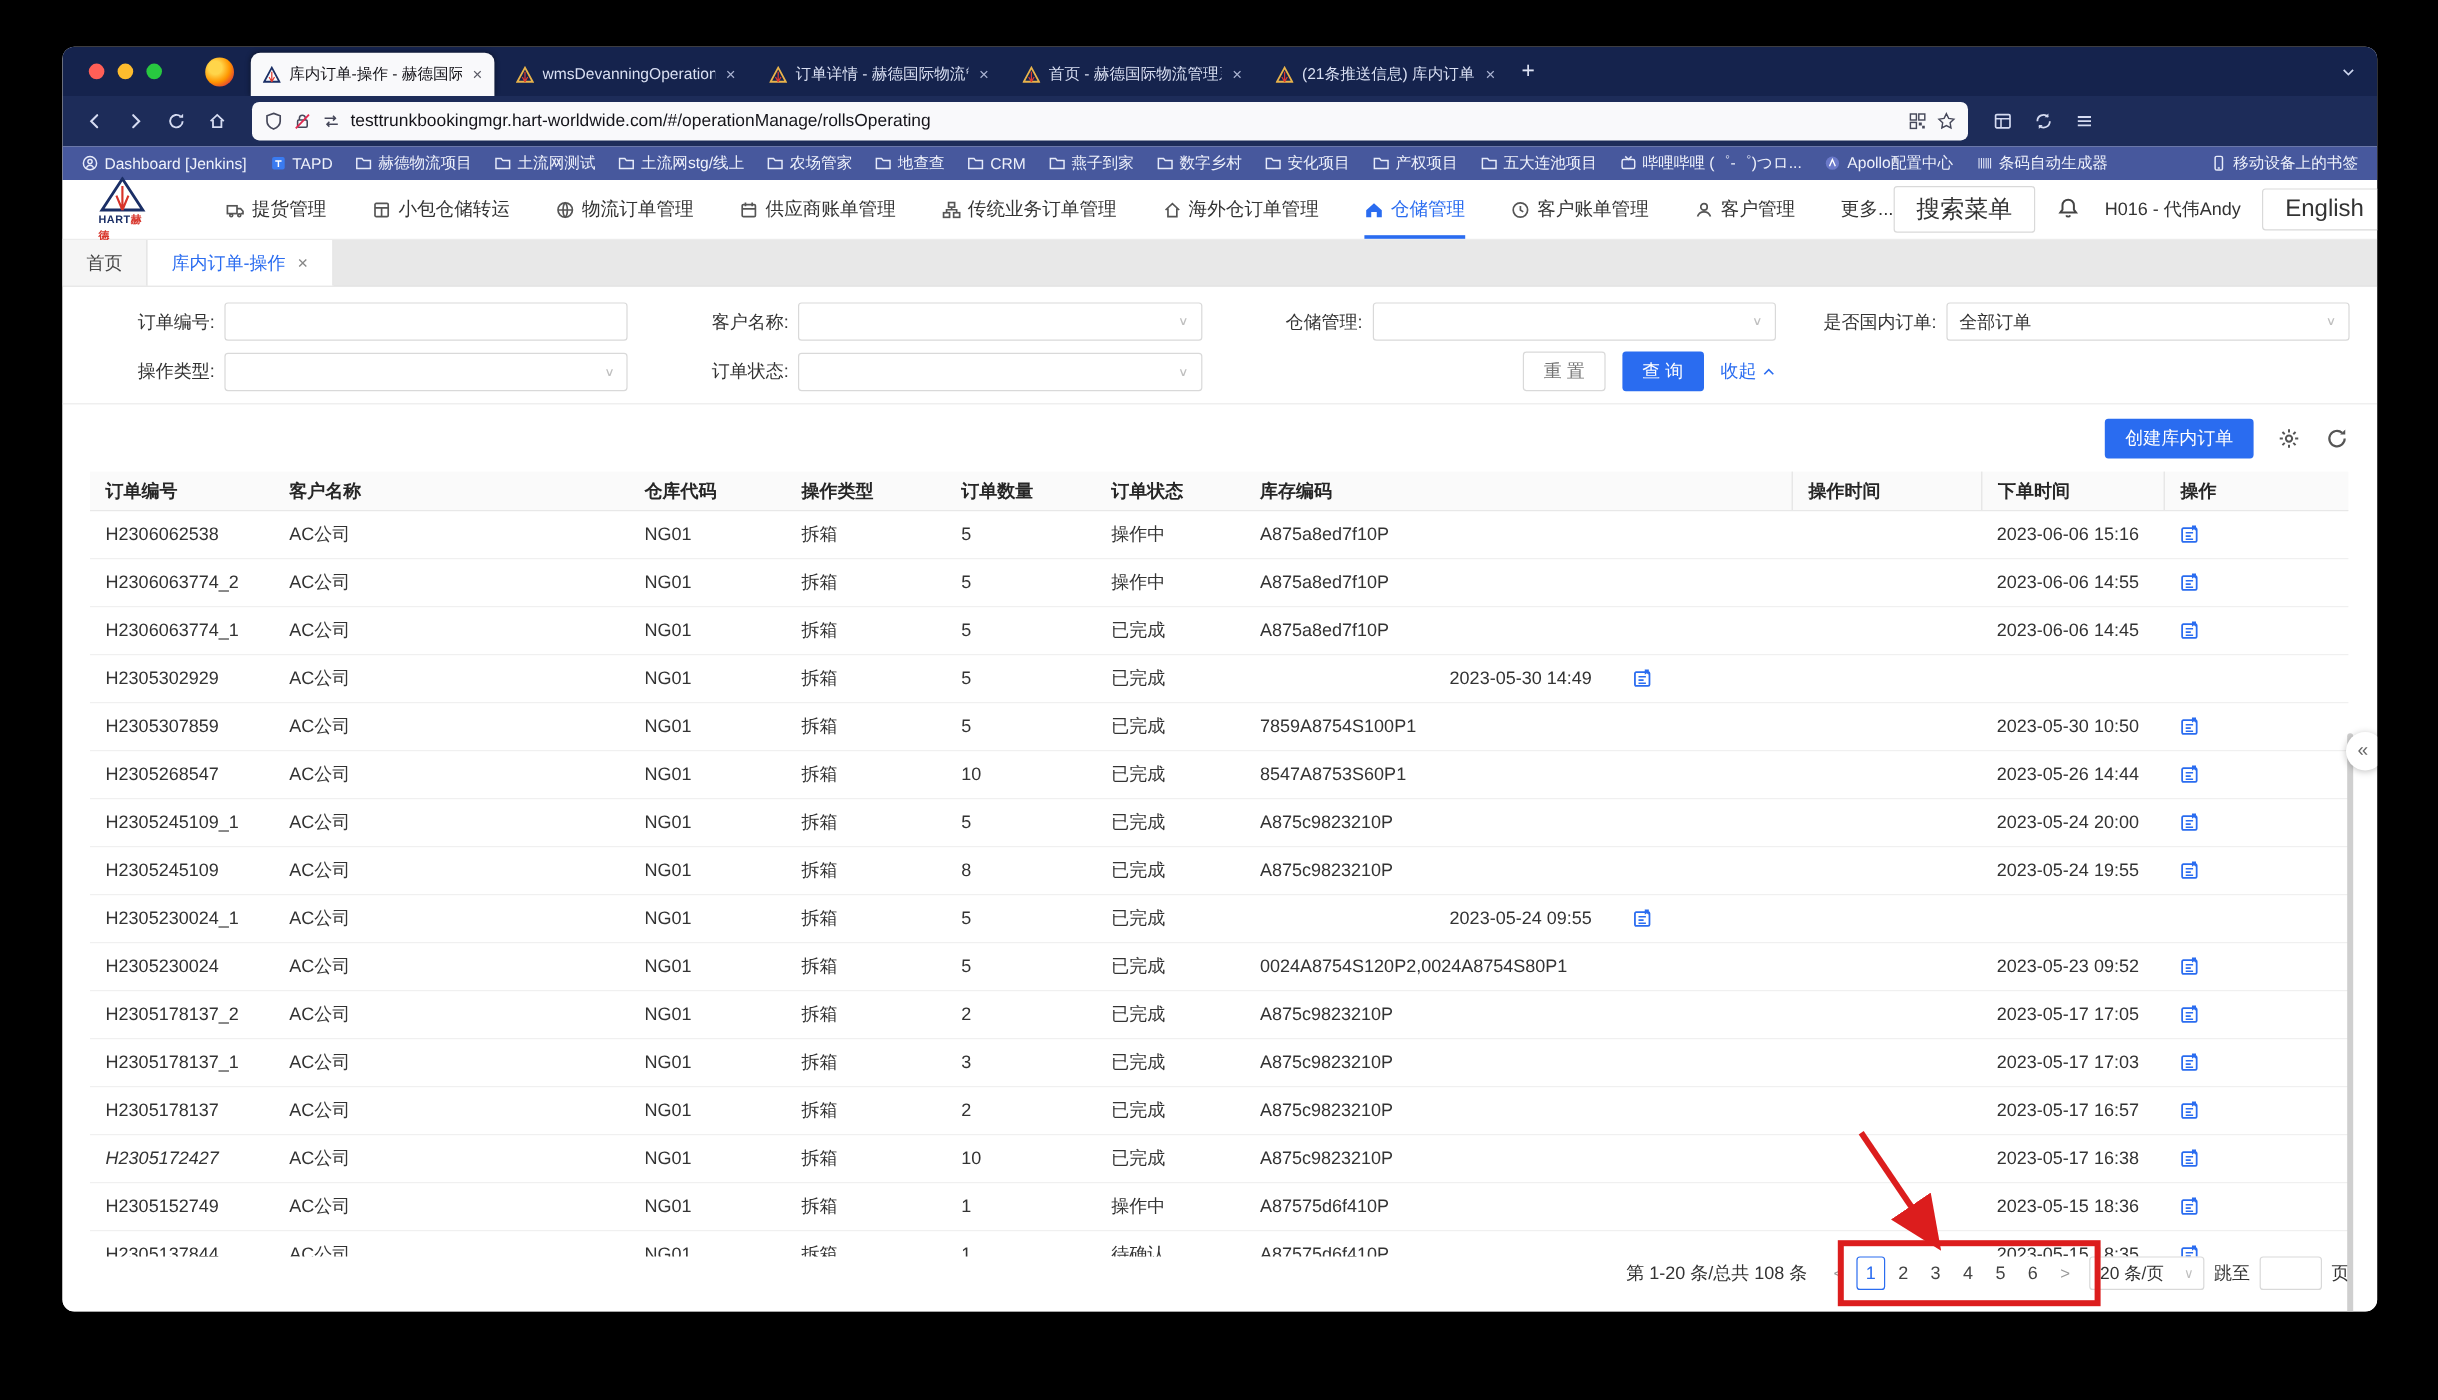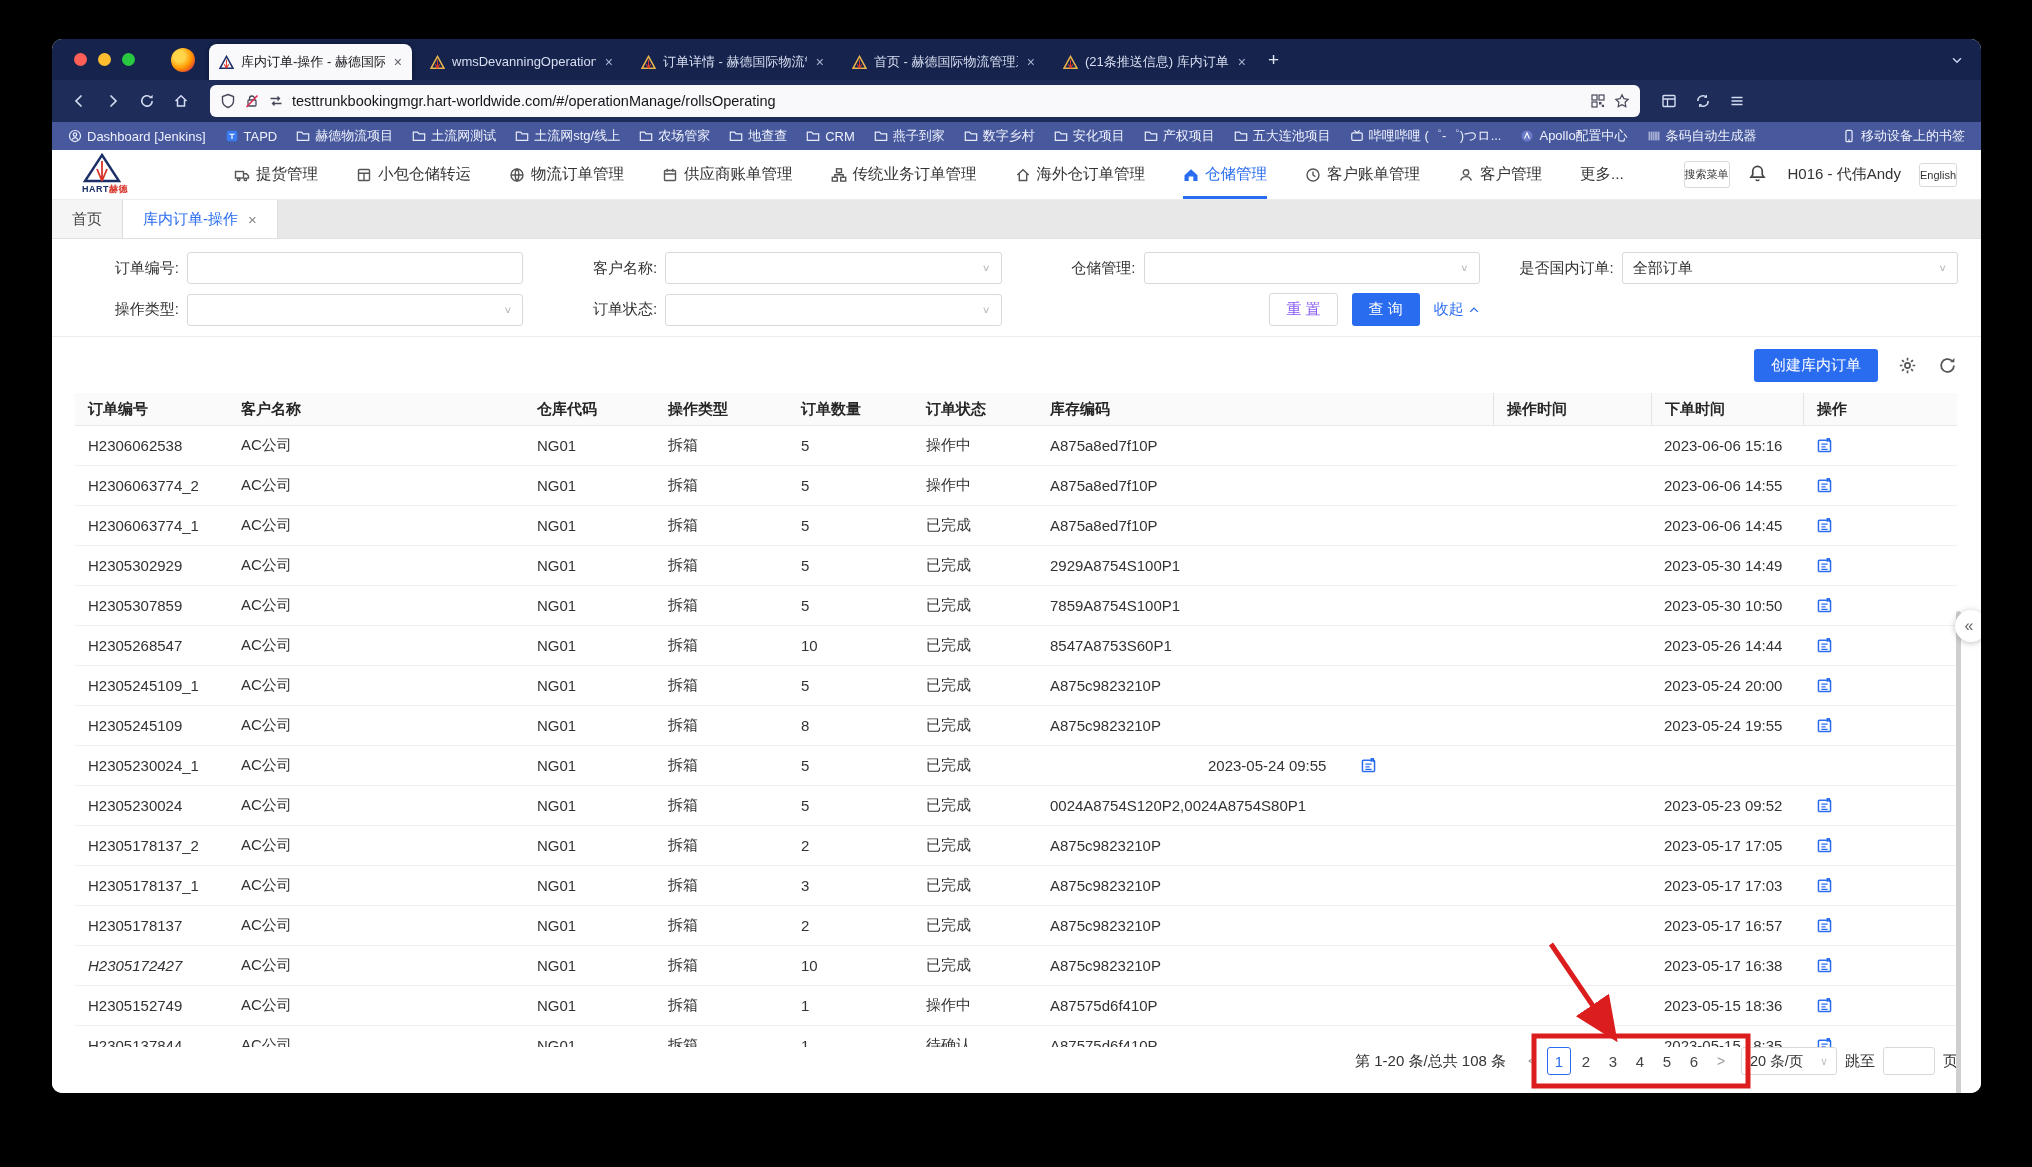--- a/index.html
+++ b/index.html
@@ -44,40 +44,40 @@
   .brand svg { width:40px; height:30px; }
   .brand .btxt { font-size:9px; font-weight:bold; color:#1b2f66; letter-spacing:.5px; }
   .brand .btxt em { color:#d8342a; font-style:normal; }
   .navitems { display:flex; align-items:center; gap:38px; height:100%; }
   .nitem { display:flex; align-items:center; gap:6px; font-size:15.5px; color:#333; height:100%; cursor:pointer; position:relative; white-space:nowrap; }
   .nitem svg { width:16px; height:16px; color:#555; }
   .nitem.active { color:#2a6cf0; }
   .nitem.active svg { color:#2a6cf0; }
   .nitem.active::after { content:""; position:absolute; left:0; right:0; bottom:0; height:3px; background:#2a6cf0; }
   .nav-right { margin-left:auto; display:flex; align-items:center; gap:18px; }
-  .btn-plain { border:1px solid #d9d9d9; border-radius:3px; background:#fff; font-size:11px; color:#333; padding:5px 0; white-space:nowrap; }
+  .btn-plain { border:1px solid #d9d9d9; border-radius:3px; background:#fff; font-size:20px; color:#333; padding:5px 18px; white-space:nowrap; }
   .bellwrap { width:22px; height:22px; color:#444; }
   .bellwrap svg{width:19px;height:19px}
   .usertxt { font-size:15px; color:#333; white-space:nowrap; }
 
   
   .pagetabs { height:39px; background:#e8e8e8; display:flex; align-items:stretch; flex:0 0 auto; border-bottom:1px solid #e0e0e0; }
   .ptab { display:flex; align-items:center; gap:10px; padding:0 20px; font-size:15px; color:#444; background:#f5f5f5; border-right:1px solid #ddd; }
   .ptab.active { background:#fff; color:#2a6cf0; }
   .ptab .px { color:#888; font-size:15px; }
 
   
   .content { flex:1; background:#fff; padding:13px 23px 0 23px; position:relative; overflow:hidden; }
   .filters { display:grid; grid-template-columns:1fr 1fr 1fr 1fr; column-gap:30px; row-gap:9px; }
   .ffield { display:flex; align-items:center; }
   .flabel { width:112px; text-align:right; font-size:15px; color:#333; padding-right:8px; white-space:nowrap; flex:0 0 auto; }
   .fctl { flex:1; height:32px; border:1px solid #d9d9d9; border-radius:3px; background:#fff; display:flex; align-items:center; padding:0 10px; font-size:15px; color:#333; }
   .fctl .caret { margin-left:auto; color:#bfbfbf; font-size:12px; transform:scaleY(.8); }
   .fbtns { display:flex; align-items:center; justify-content:flex-end; gap:14px; }
-  .btn-reset { border:1px solid #d9d9d9; border-radius:3px; background:#fff; font-size:15px; color:#8b5cf6; padding:6px 16px; }
+  .btn-reset { border:1px solid #d9d9d9; border-radius:3px; background:#fff; font-size:15px; color:#737373; padding:6px 16px; }
   .btn-primary { border:none; border-radius:3px; background:#2a6cf0; font-size:15px; color:#fff; padding:7px 17px; }
   .link-collapse { color:#2a6cf0; font-size:15px; display:flex; align-items:center; gap:4px; }
   .link-collapse svg { width:12px; height:12px; }
   .fdivider { height:1px; background:#ececec; margin:10px -23px 0 -23px; }
   .createrow { display:flex; justify-content:flex-end; align-items:center; gap:20px; margin:12px 0 11px 0; }
   .gico { width:20px; height:20px; color:#555; }
   .gico svg { width:19px; height:19px; }
 
   
   .tbl { width:1882px; }
@@ -666,21 +666,20 @@
                 </span>
               </div>
             </div>
             <div class="trow">
               <div class="td" style="width: 153px;">H2305302929</div>
               <div class="td" style="width: 296px;">AC公司</div>
               <div class="td" style="width: 131px;">NG01</div>
               <div class="td" style="width: 133px;">拆箱</div>
               <div class="td" style="width: 125px;">5</div>
               <div class="td" style="width: 124px;">已完成</div>
-              <div class="td" style="width: 456px;">2929A8754S100P1</div>
               <div class="td" style="width: 158px;"></div>
               <div class="td" style="width: 152px;">2023-05-30 14:49</div>
               <div class="td" style="width: 154px;">
                 <span class="opico">
                   <svg class="i" viewBox="0 0 16 16">
                     <rect x="2.3" y="3" width="11.4" height="10.7" rx="1" fill="none" stroke="currentColor" stroke-width="1.4"></rect>
                     <path d="M5.1 6.6h5.8M5.1 9.2h4M5.1 11.7h5.8" stroke="currentColor" stroke-width="1.2" fill="none"></path>
                     <path d="M10 .9v4l1.6-1 1.6 1v-4z" fill="currentColor"></path>
                   </svg>
                 </span>

